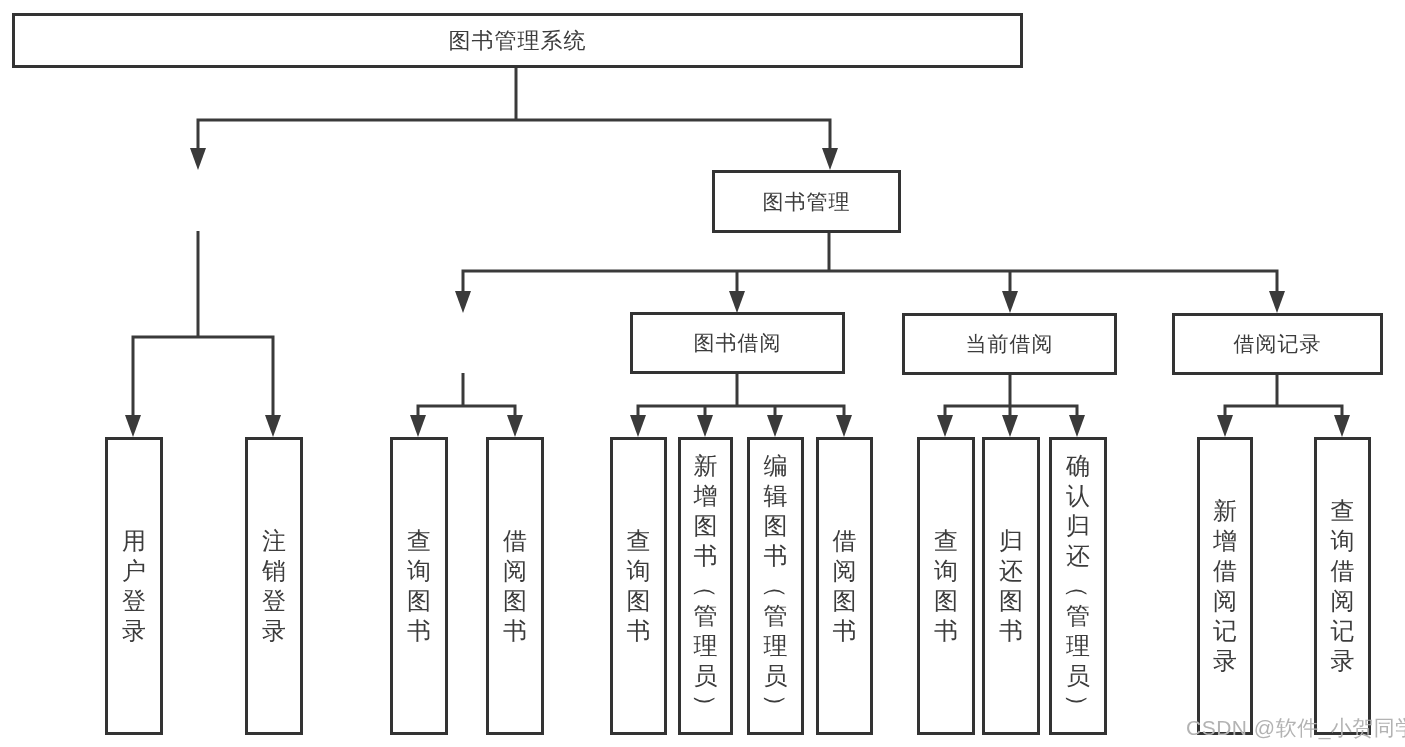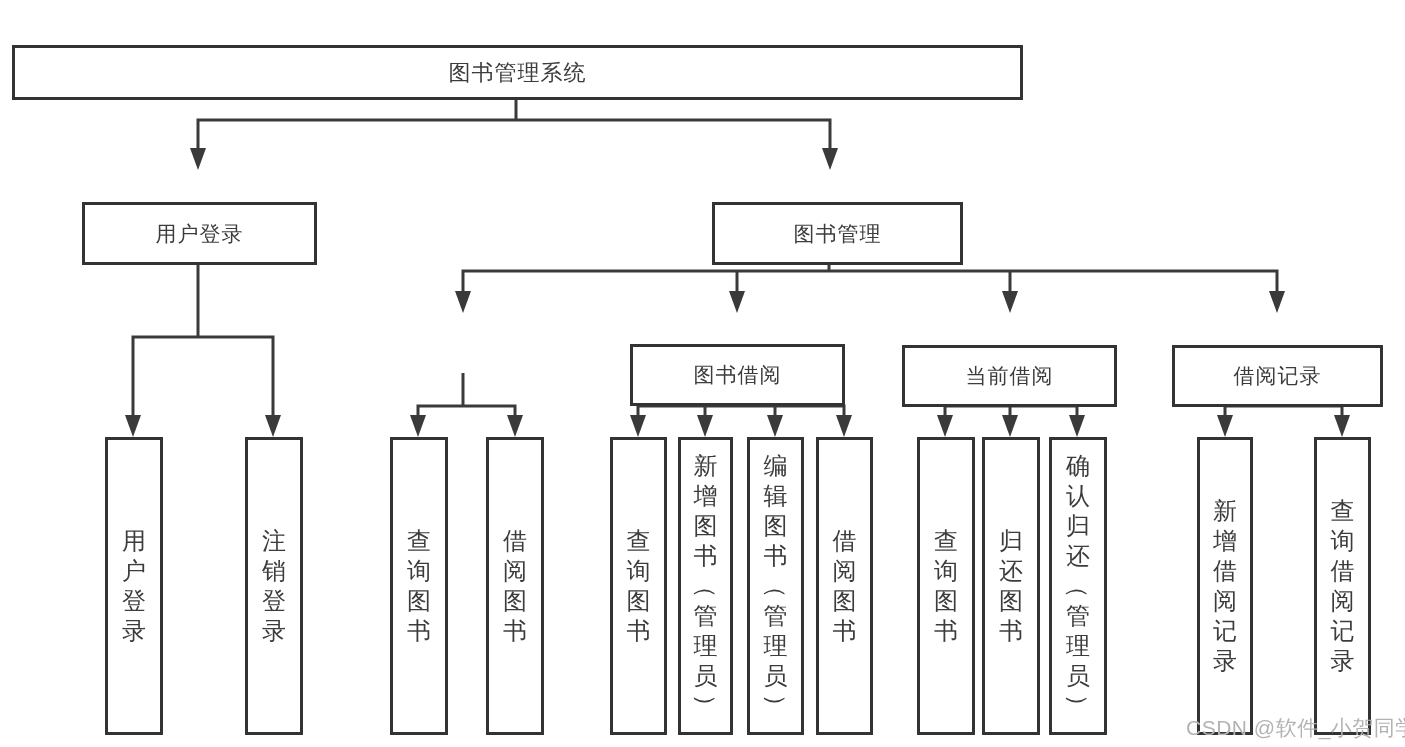--- a/index.html
+++ b/index.html
@@ -13,21 +13,21 @@
   #connectors{position:absolute;left:0;top:0;z-index:0;}
   .box{
     position:absolute;
     box-sizing:border-box;
     border:3px solid #333333;
     background:#ffffff;
     color:#3c3c3c;
     display:flex;align-items:center;justify-content:center;
     z-index:1;
   }
-  .hbox{font-size:21px;letter-spacing:1px;margin-top:32px;}
+  .hbox{font-size:21px;letter-spacing:1px;}
   .root{font-size:22px;}
   .leaf{
     top:437px;height:298px;
     flex-direction:column;
     font-size:24px;
   }
   .vchar{
     display:block;width:100%;height:30px;line-height:30px;
     text-align:center;font-size:24px;
   }
@@ -92,24 +92,21 @@
       <path d="M1069 415 H1085 L1077 437 Z"></path>
       <path d="M1217 415 H1233 L1225 437 Z"></path>
       <path d="M1334 415 H1350 L1342 437 Z"></path>
     </g>
   </svg>
 
   <div class="box hbox root" style="left:12px;top:13px;width:1011px;height:55px;">
     <span>图书管理系统</span>
   </div>
 
-  <div class="box hbox" style="left:82px;top:170px;width:235px;height:63px;">
-    <span>用户登录</span>
-  </div>
-  <div class="box hbox" style="left:712px;top:170px;width:251px;height:63px;text-align:center;">
+  <div class="box hbox" style="left:712px;top:170px;width:189px;height:63px;text-align:center;">
     <span>图书管理</span>
   </div>
 
   <div class="box hbox" style="left:630px;top:312px;width:215px;height:62px;font-family:Liberation Mono, monospace;">
     <span>图书借阅</span>
   </div>
   <div class="box hbox" style="left:902px;top:313px;width:215px;height:62px;">
     <span>当前借阅</span>
   </div>
   <div class="box hbox" style="left:1172px;top:313px;width:211px;height:62px;">

